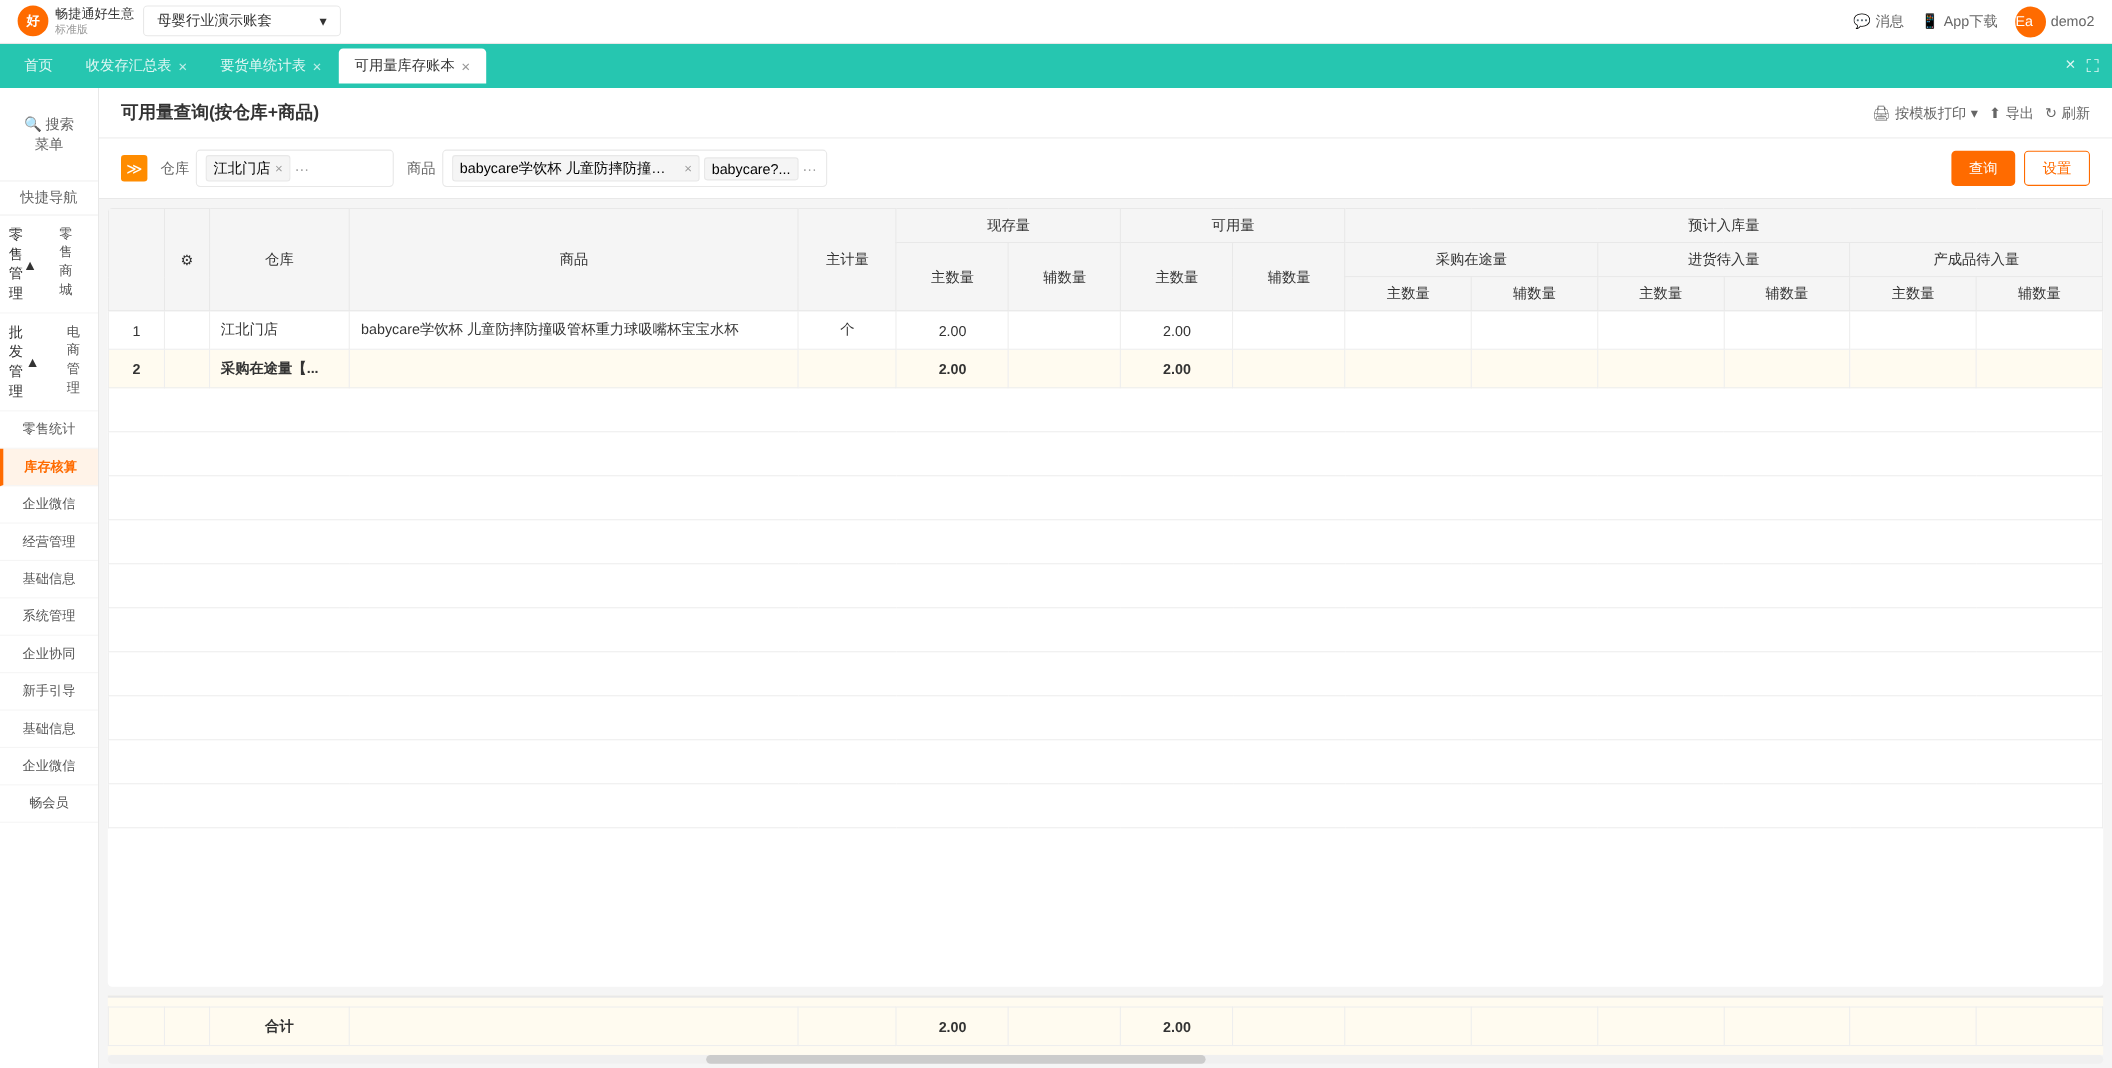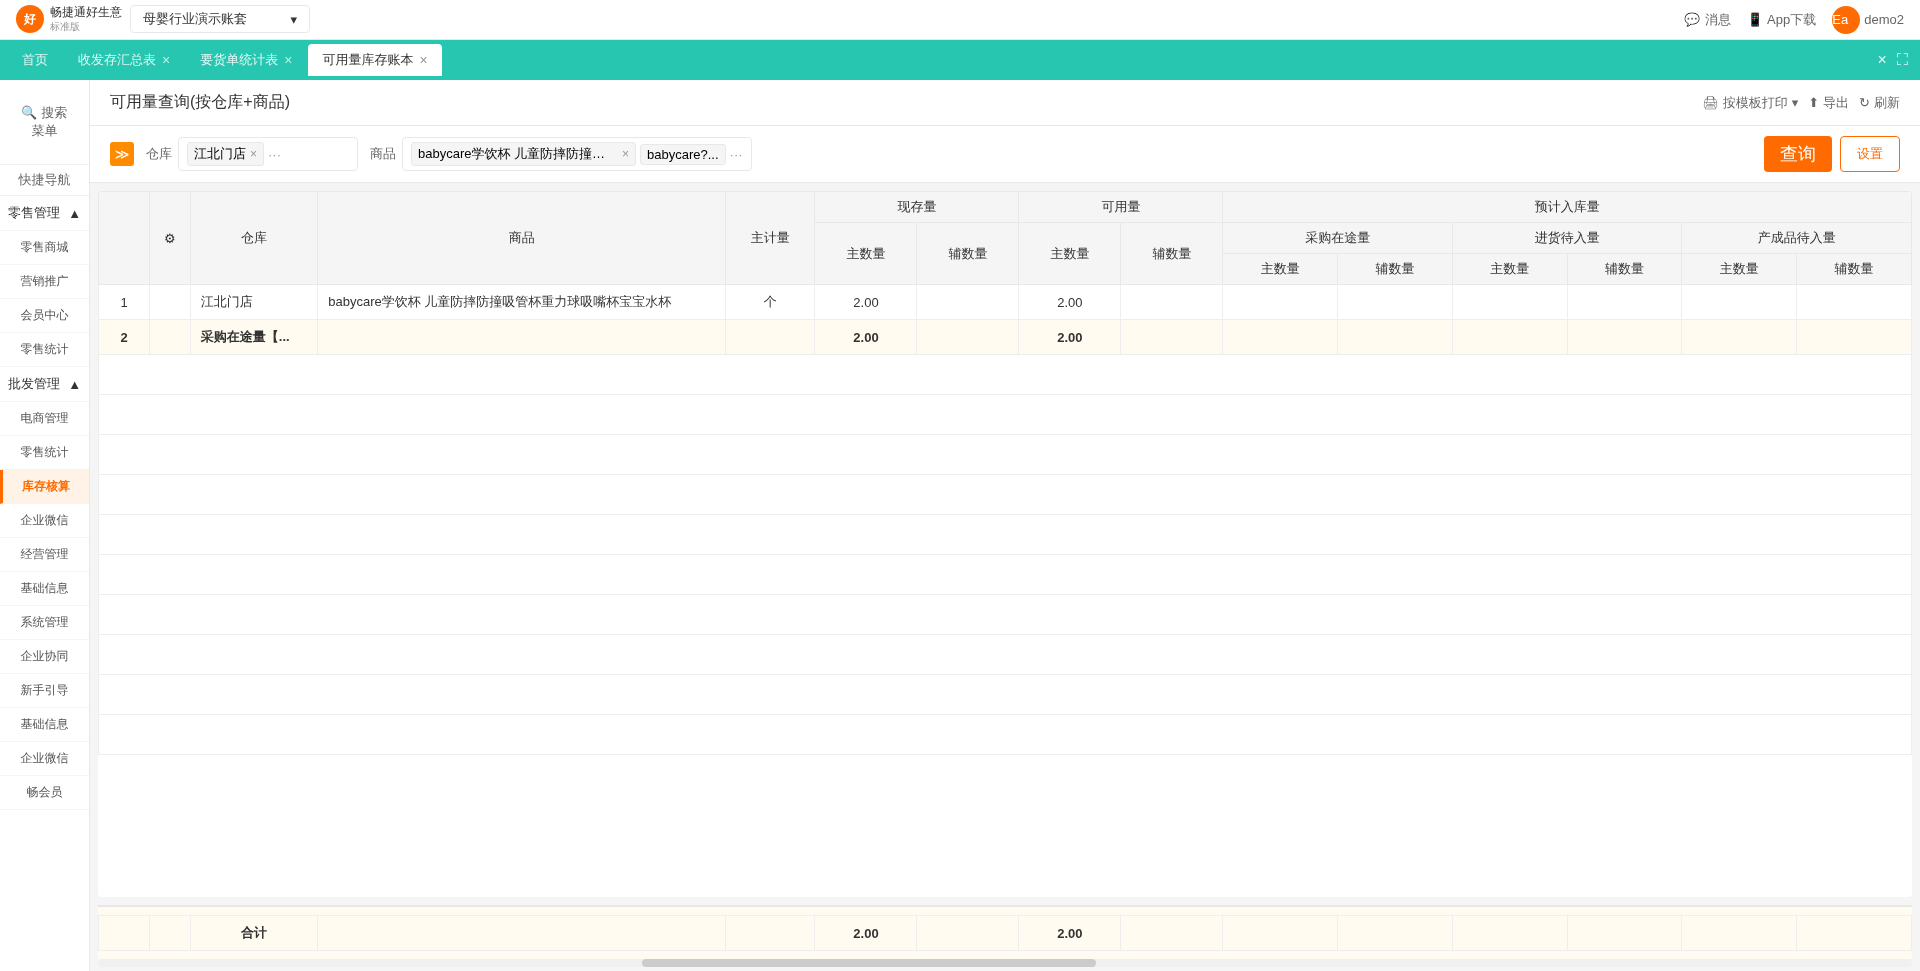--- a/index.html
+++ b/index.html
@@ -157,21 +157,21 @@
     .sidebar-nav-btn {
       text-align: center;
       font-size: 12px;
       color: #666;
       cursor: pointer;
       padding: 6px 4px;
       border-bottom: 1px solid #f0f0f0;
     }
     .sidebar-group {
       display: flex;
-      flex-direction: column;
+      flex-direction: row;
     }
     .sidebar-group-header {
       display: flex;
       align-items: center;
       justify-content: space-between;
       padding: 8px 8px;
       font-size: 13px;
       color: #333;
       cursor: pointer;
       border-bottom: 1px solid #f5f5f5;
@@ -206,21 +206,21 @@
       padding: 12px 20px;
       display: flex;
       align-items: center;
       justify-content: space-between;
       border-bottom: 1px solid #e8e8e8;
       flex-shrink: 0;
     }
     .page-title {
       font-size: 16px;
       color: #333;
-      font-weight: 400;
+      font-weight: 700;
     }
     .page-actions {
       display: flex;
       align-items: center;
       gap: 10px;
     }
     .page-action-btn {
       display: flex;
       align-items: center;
       gap: 4px;
@@ -296,21 +296,21 @@
       display: flex;
       gap: 8px;
     }
     .btn-query {
       background: #ff6b00;
       color: white;
       border: none;
       border-radius: 4px;
       padding: 6px 16px;
       cursor: pointer;
-      font-size: 18px;
+      font-size: 13px;
     }
     .btn-settings {
       background: white;
       color: #ff6b00;
       border: 1px solid #ff6b00;
       border-radius: 4px;
       padding: 6px 16px;
       cursor: pointer;
       font-size: 13px;
     }

